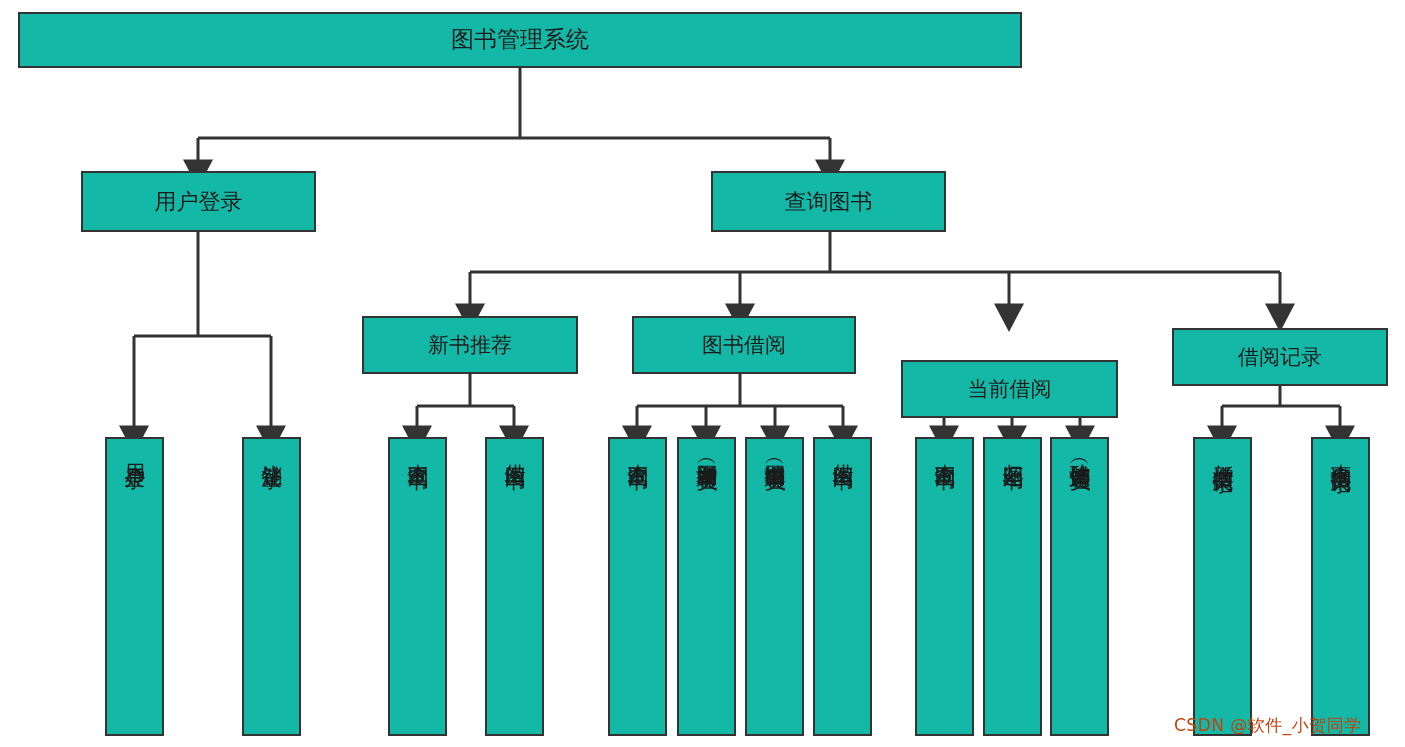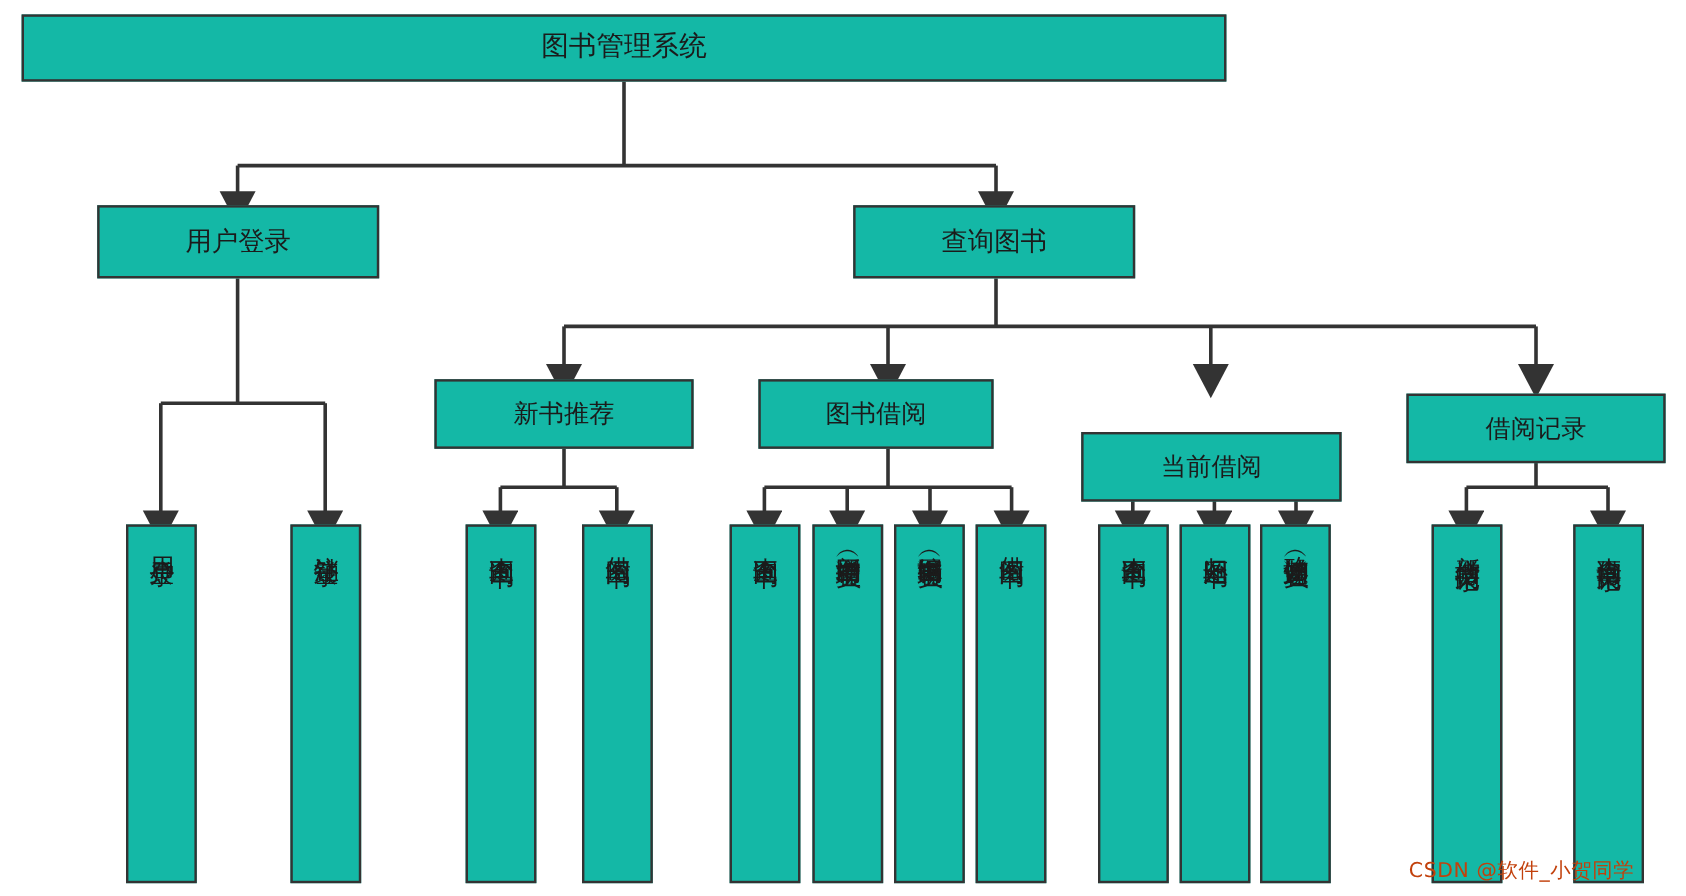--- a/index.html
+++ b/index.html
@@ -135,21 +135,21 @@
   <div class="node lvl2" id="node-l2-0" style="left: 81px; top: 171px; width: 235px; height: 61px;">
     <span>用户登录</span>
   </div>
   <div class="node lvl2" id="node-l2-1" style="left: 711px; top: 171px; width: 235px; height: 61px;">
     <span>查询图书</span>
   </div>
 
   <div class="node lvl3" id="node-l3-0" style="left: 362px; top: 316px; width: 216px; height: 58px;">
     <span>新书推荐</span>
   </div>
-  <div class="node lvl3" id="node-l3-1" style="left: 632px; top: 316px; width: 196px; height: 58px;">
+  <div class="node lvl3" id="node-l3-1" style="left: 632px; top: 316px; width: 224px; height: 58px;">
     <span>图书借阅</span>
   </div>
   <div class="node lvl3" id="node-l3-2" style="left: 901px; top: 316px; width: 217px; height: 58px; margin-top: 44px;">
     <span>当前借阅</span>
   </div>
   <div class="node lvl3" id="node-l3-3" style="left: 1172px; top: 328px; width: 216px; height: 58px;">
     <span>借阅记录</span>
   </div>
 
   <div class="node leaf" id="node-leaf-0" style="left: 105px; top: 437px; width: 59px; height: 299px;">

